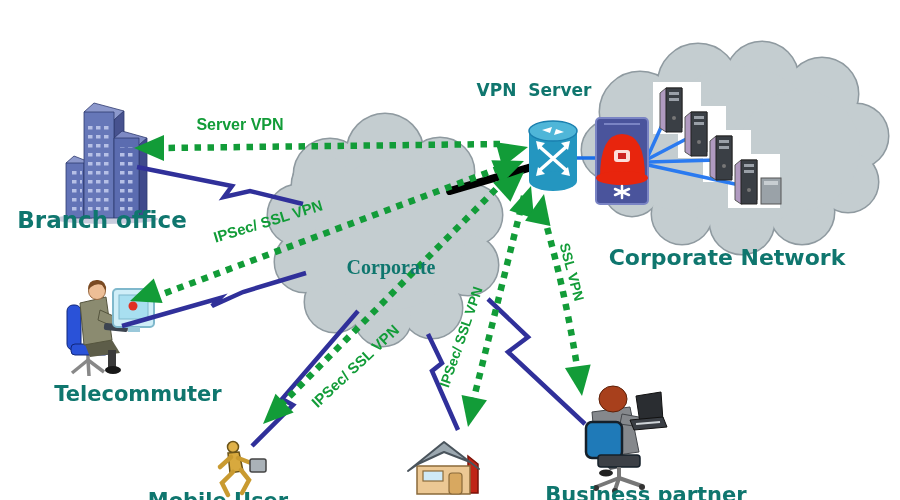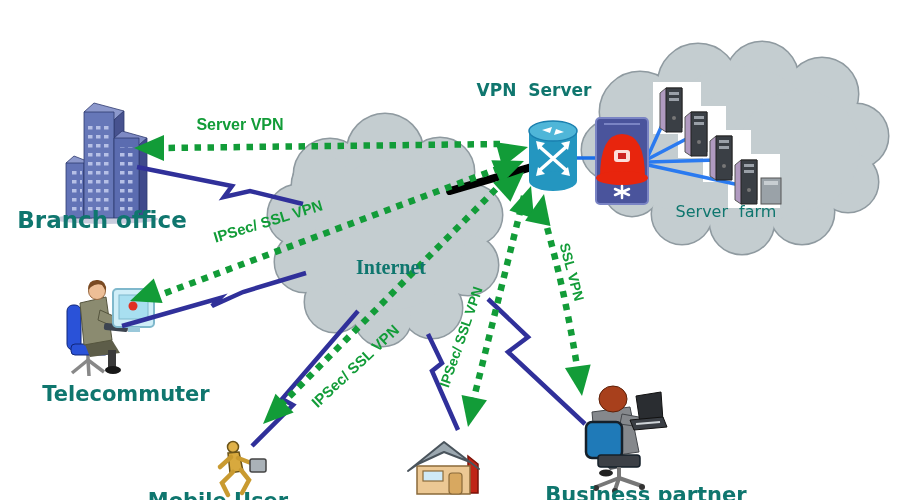--- a/index.html
+++ b/index.html
@@ -273,32 +273,32 @@
     <g stroke="#fff" stroke-width="2.5" stroke-linecap="round">
       <line x1="622" y1="186" x2="622" y2="198"></line>
           <line x1="615" y1="189" x2="629" y2="195"></line>
           <line x1="629" y1="189" x2="615" y2="195"></line>
     </g>
   </g>
 </svg>
 
 <div class="lbl" style="left:102px;top:220px;font-size:23px;">Branch office</div>
 
-<div class="lbl" style="left:126px;top:394px;font-size:21px;">Telecommuter</div>
+<div class="lbl" style="left:138px;top:394px;font-size:21px;">Telecommuter</div>
 
 <div class="lbl" style="left:218px;top:489px;transform:translateX(-50%);font-size:21px;">Mobile User</div>
 
 <div class="lbl" style="left:646px;top:483px;transform:translateX(-50%);font-size:21px;">Business partner</div>
 
-
-<div class="lbl serif" style="left:391px;top:267px;font-size:20px;">Internet</div>
+<div class="lbl" style="left:727px;top:257px;font-size:22px;">Corporate Network</div>
+
+<div class="lbl serif" style="left:391px;top:267px;font-size:20px;">Corporate</div>
 
 <div class="lbl wsp" style="left:534px;top:90px;font-size:17px;">VPN Server</div>
 
-<div class="lbl wsp" style="left:726px;top:211px;font-size:16px;font-weight:normal;">Server farm</div>
 
 <div class="glbl" style="left:240px;top:125px;font-size:16px;transform:translate(-50%,-50%);">Server VPN</div>
 
 <div class="glbl" style="left:268px;top:221px;font-size:15px;transform:translate(-50%,-50%) rotate(-17deg);">IPSec/ SSL VPN</div>
 
 <div class="glbl" style="left:355px;top:366px;font-size:15px;transform:translate(-50%,-50%) rotate(-43deg);">IPSec/ SSL VPN</div>
 
 <div class="glbl" style="left:461px;top:337px;font-size:14px;transform:translate(-50%,-50%) rotate(-71deg);">IPSec/ SSL VPN</div>
 
 <div class="glbl" style="left:572px;top:272px;font-size:14px;transform:translate(-50%,-50%) rotate(75deg);">SSL VPN</div>

